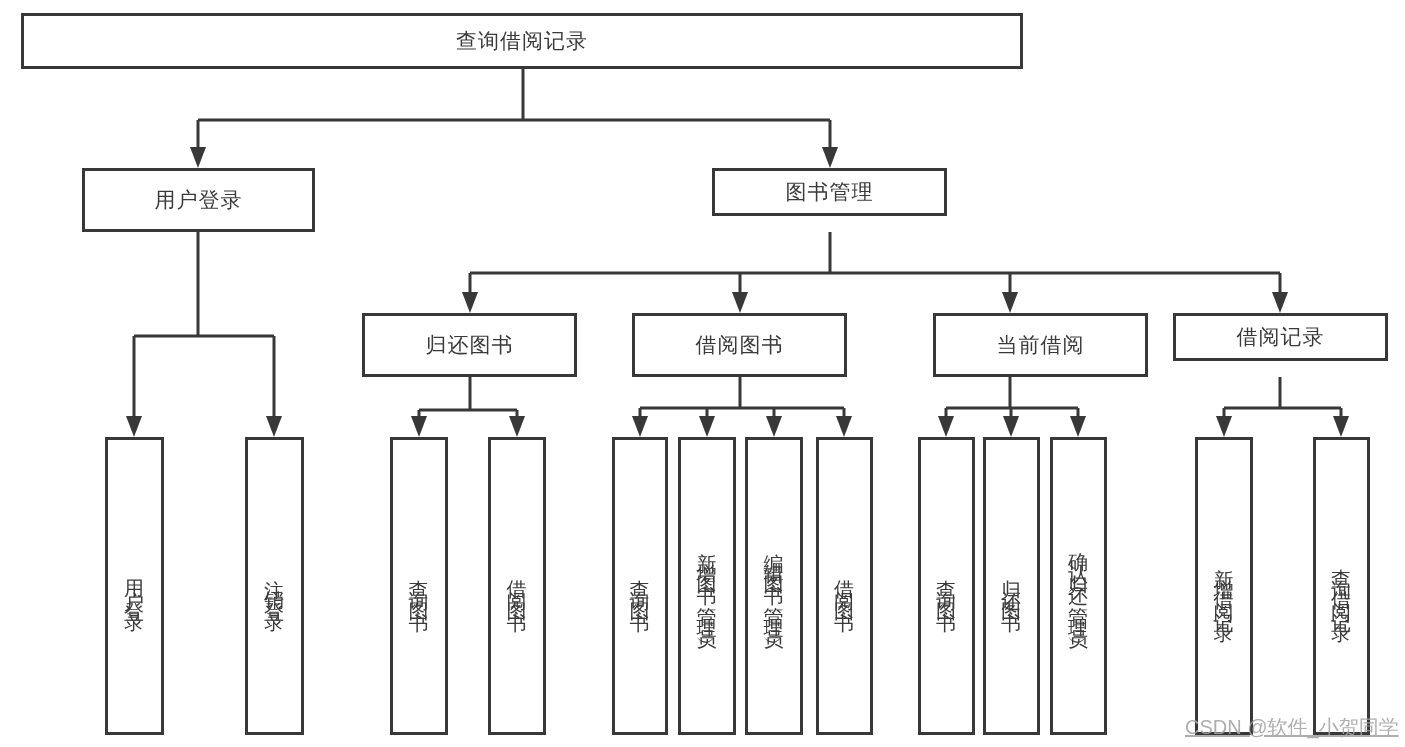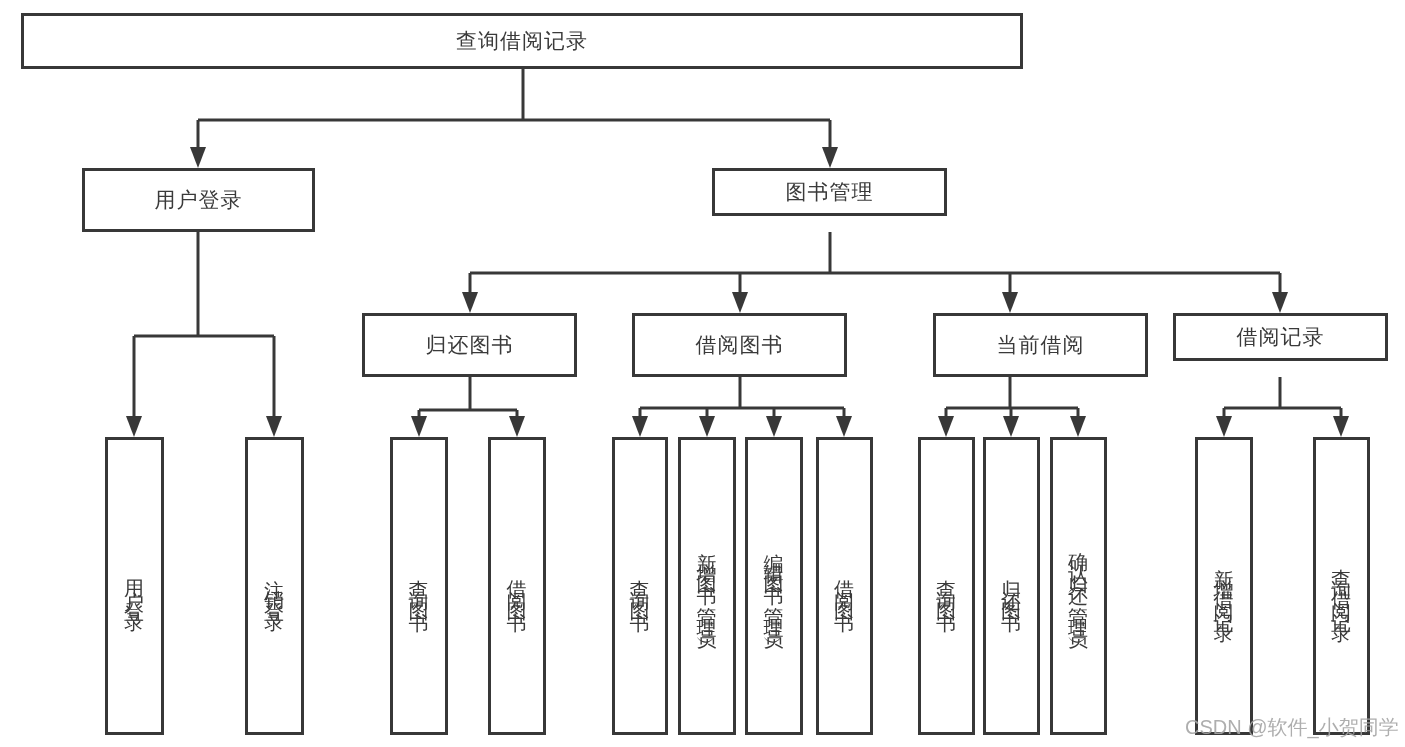--- a/index.html
+++ b/index.html
@@ -58,20 +58,21 @@
     position: absolute;
     left: 1185px;
     top: 714px;
     width: 210px;
     text-align: right;
     font-size: 20px;
     color: #a6a6a6;
     opacity: 0.9;
     z-index: 3;
     white-space: nowrap;
+    text-decoration: underline;
   }
 </style>
 </head>
 <body>
 
 <div id="stage">
 
   <svg id="wires" viewBox="0 0 1405 747" xmlns="http://www.w3.org/2000/svg">
     <g stroke="#383838" stroke-width="3" fill="none">
 

